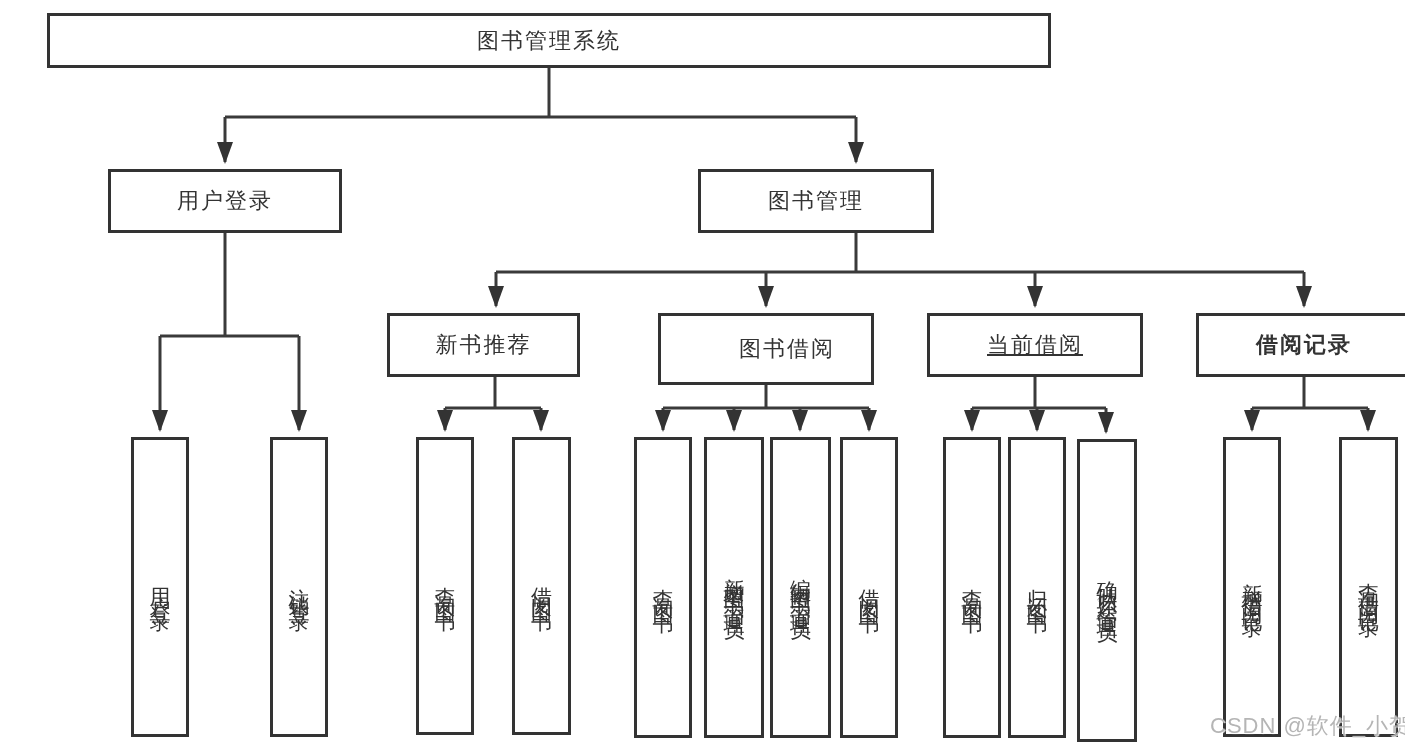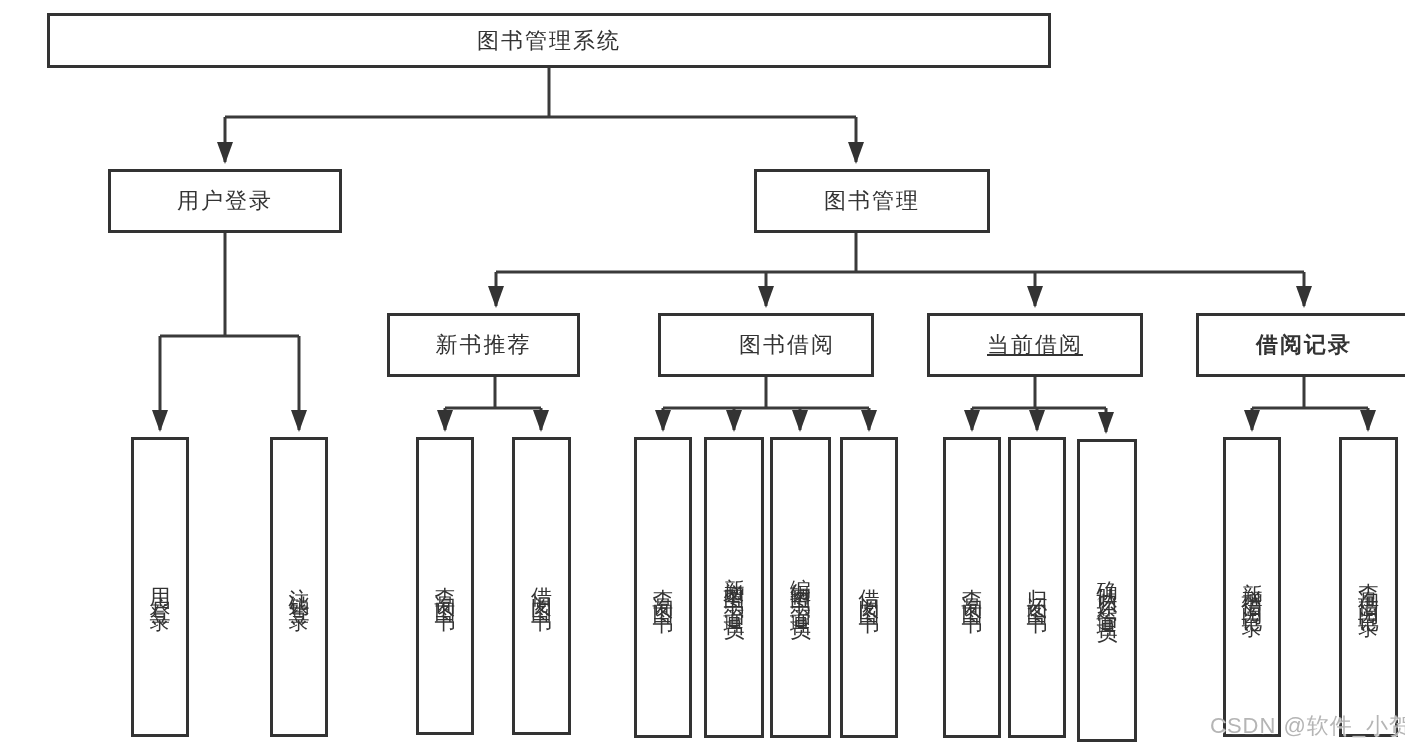--- a/index.html
+++ b/index.html
@@ -101,24 +101,24 @@
 
       <path d="M1278,377 V408 M1226,408 H1342"></path>
       <path d="M1226,408 V430" marker-end="url(#arw)"></path>
       <path d="M1342,408 V430" marker-end="url(#arw)"></path>
     </g>
   </svg>
 
   <div class="box" style="left:21px; top:13px; width:1004px; height:55px;">图书管理系统</div>
 
   <div class="box" style="left:82px; top:169px; width:234px; height:64px;">用户登录</div>
-  <div class="box" style="left:728px; top:169px; width:236px; height:64px;">图书管理</div>
+  <div class="box" style="left:672px; top:169px; width:236px; height:64px;">图书管理</div>
 
   <div class="box" style="left:361px; top:313px; width:193px; height:64px;">新书推荐</div>
-  <div class="box" style="left:632px; top:313px; width:216px; height:64px;padding-left:42px;">图书借阅</div>
+  <div class="box" style="left:632px; top:313px; width:216px; height:72px;padding-left:42px;">图书借阅</div>
   <div class="box" style="left:901px; top:313px; width:216px; height:64px;text-decoration:underline;">当前借阅</div>
   <div class="box" style="left:1170px; top:313px; width:216px; height:64px;font-weight:bold;">借阅记录</div>
 
   <div class="vbox" style="left:105px; top:437px; width:58px; height:300px;">用户登录</div>
   <div class="vbox" style="left:244px; top:437px; width:58px; height:300px;">注销登录</div>
 
   <div class="vbox" style="left:390px; top:437px; width:58px; height:298px;">查询图书</div>
   <div class="vbox" style="left:486px; top:437px; width:59px; height:298px;">借阅图书</div>
 
   <div class="vbox" style="left:608px; top:437px; width:58px; height:301px;">查询图书</div>

